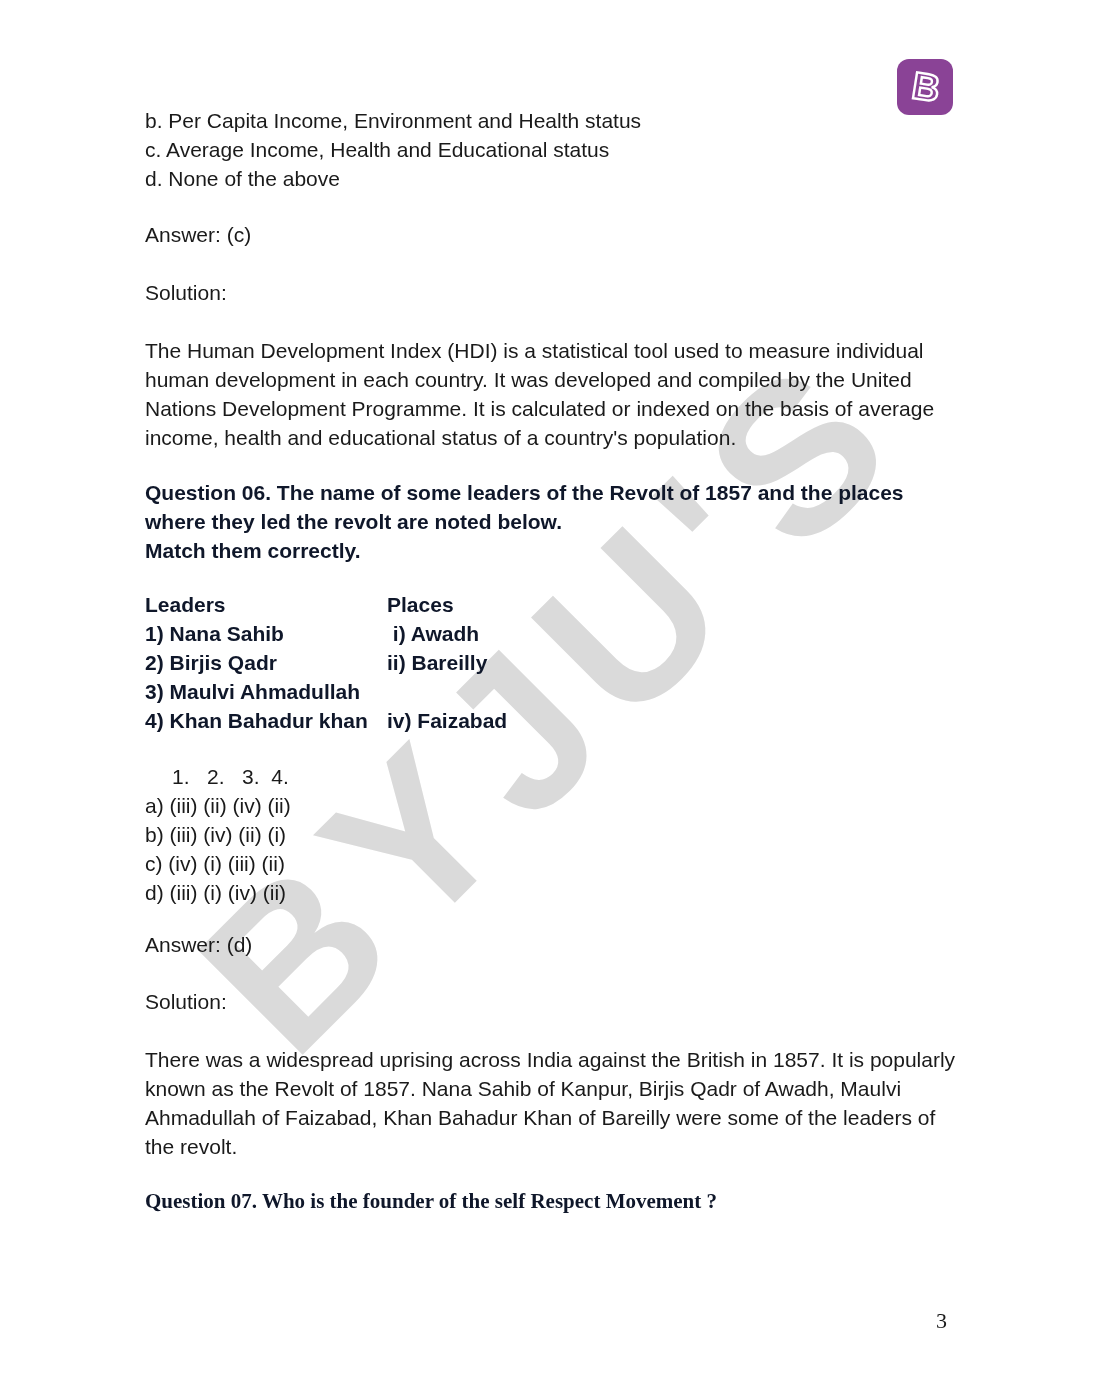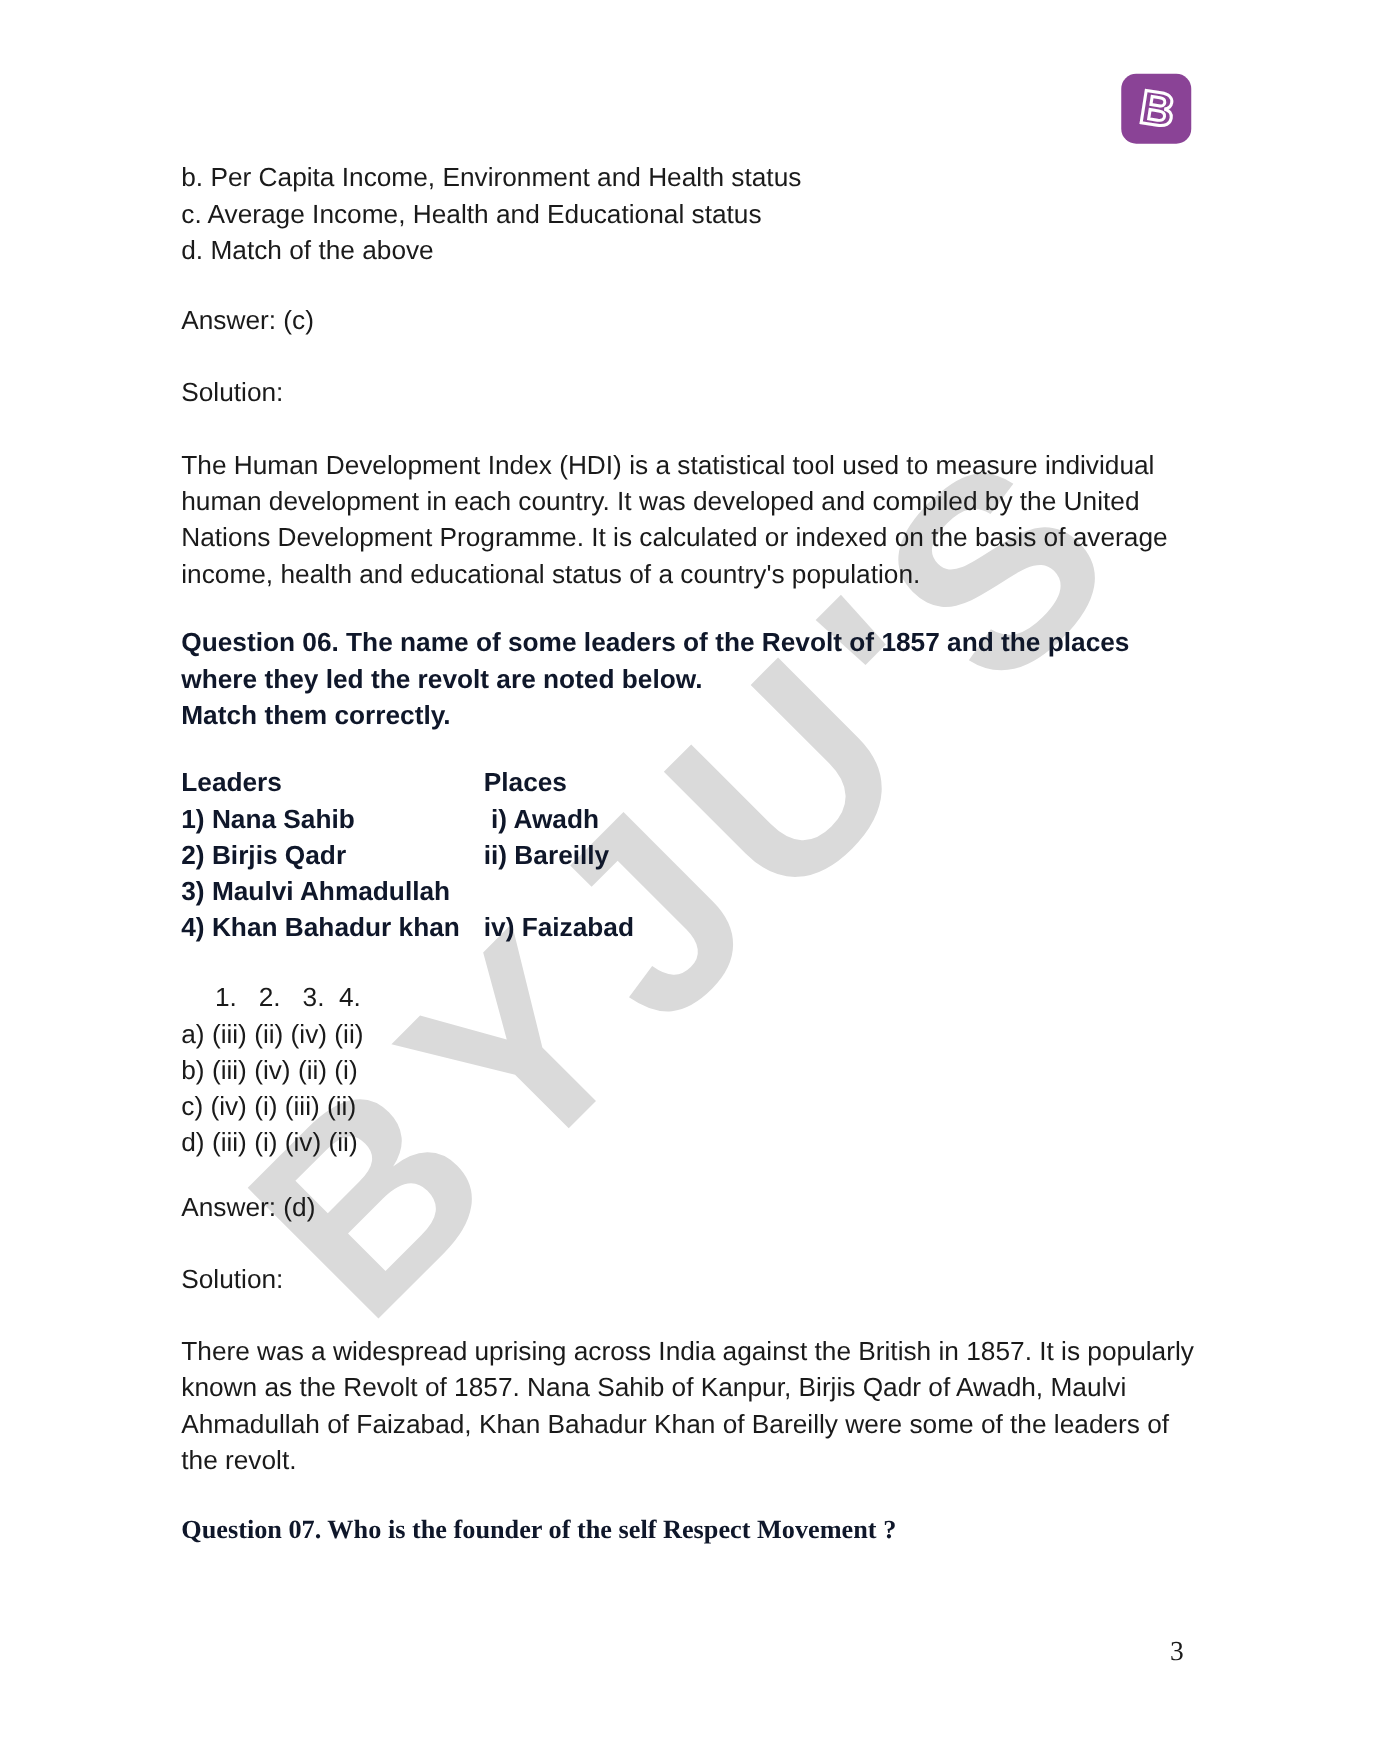--- a/index.html
+++ b/index.html
@@ -27,21 +27,21 @@
     position:absolute;
     left:897px;top:59px;
     width:56px;height:56px;
     background:#8a4396;
     border-radius:12px;
     z-index:2;
     display:flex;align-items:center;justify-content:center;
   }
   .content{
     position:absolute;
-    left:145px;top:128px;
+    left:145px;top:106px;
     width:812px;
     font-size:21px;
     line-height:29px;
     z-index:1;
   }
   .bold{font-weight:bold;color:#0f172a;}
   .mt-answer5{margin-top:27px;}
   .mt-sol5{margin-top:29px;}
   .mt-para5{margin-top:29px;}
   .mt-q6{margin-top:26px;}
@@ -75,21 +75,21 @@
     <svg width="56" height="56" viewBox="0 0 56 56">
       <text x="29" y="41" text-anchor="middle" font-family="Liberation Sans, DejaVu Sans, sans-serif" font-size="38" font-weight="bold" fill="none" stroke="#ffffff" stroke-width="2.4" transform="rotate(9 28 28)">B</text>
     </svg>
   </div>
 
   <div class="content">
 
     <div>
       <div>b. Per Capita Income, Environment and Health status</div>
       <div>c. Average Income, Health and Educational status</div>
-      <div>d. Match of the above</div>
+      <div>d. None of the above</div>
     </div>
 
     <div class="mt-answer5">Answer: (c)</div>
 
     <div class="mt-sol5">Solution:</div>
 
     <div class="mt-para5">The Human Development Index (HDI) is a statistical tool used to measure individual human development in each country. It was developed and compiled by the United Nations Development Programme. It is calculated or indexed on the basis of average income, health and educational status of a country's population.</div>
 
     <div class="mt-q6 bold">
       <div>Question 06. The name of some leaders of the Revolt of 1857 and the places where they led the revolt are noted below.</div>

